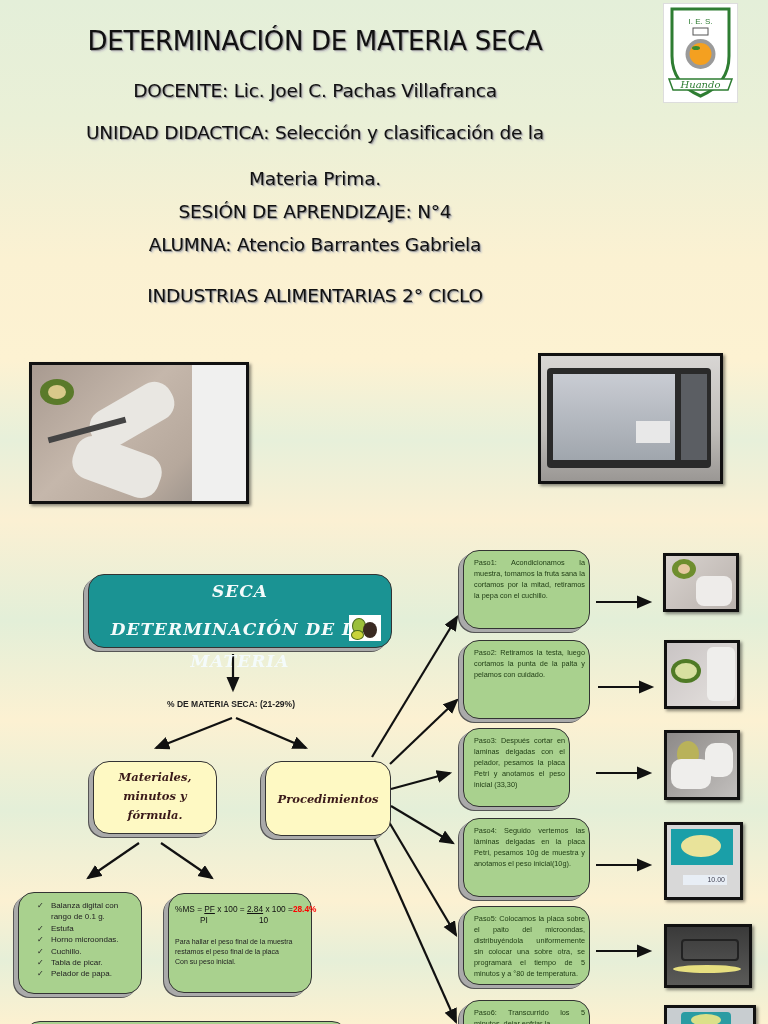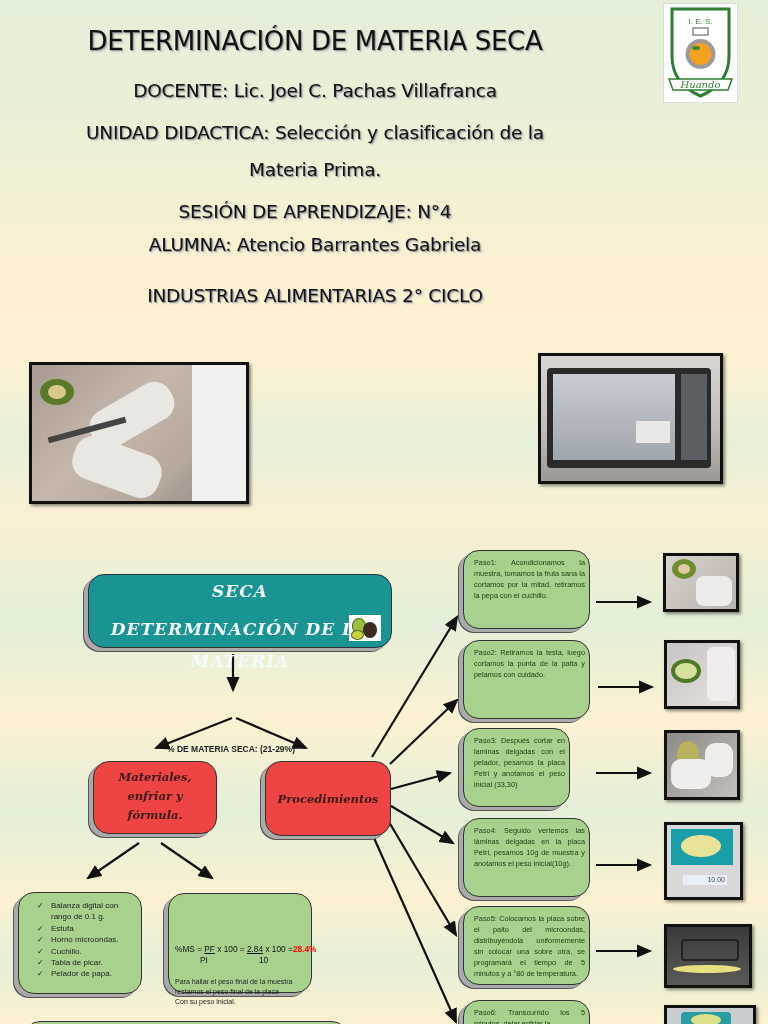--- a/index.html
+++ b/index.html
@@ -21,49 +21,49 @@
   .logo {
     position: absolute; left: 663px; top: 3px; width: 73px; height: 98px;
     background: #fff; border: 1px solid #ddd;
   }
   .photo { position: absolute; border: 3px solid #111; box-shadow: 2px 2px 3px rgba(0,0,0,.45); overflow: hidden; }
   .box {
     position: absolute; border-radius: 16px; border: 1.5px solid #333;
     box-shadow: -4px 3px 0 #aaa, -5px 4px 0 #555;
   }
   .teal { background: #1a9393; }
-  .pink { background: #ef4444; }
+  .pink { background: #fef9c3; }
   .green { background: #a9d18e; }
   .teal-title {
     color: #f4fbfb; text-align: center; font-family: "DejaVu Serif", serif;
     font-size: 17px; letter-spacing: 1px; font-weight: bold; line-height: 32px;
     font-style: italic;
   }
   .pink-text {
     font-family: "DejaVu Serif", serif; font-style: italic; font-weight: bold;
     color: #3a1a1a; text-align: center; font-size: 11.5px;
   }
   .step {
     position: absolute; font-size: 7.3px; line-height: 11px; color: #1d3a12;
     text-align: justify; padding: 6px 4px 0 10px; box-sizing: border-box;
   }
   .small { font-size: 7px; color: #222; }
   .chk { list-style: none; margin: 0; padding: 0; font-size: 8px; line-height: 11.4px; color: #222; }
   .chk li { padding-left: 18px; position: relative; }
   .chk li .tick { position: absolute; left: 4px; top: 0; }
   svg.arrows { position: absolute; left: 0; top: 0; }
-  .label-pct { position: absolute; left: 167px; top: 699px; font-size: 8.5px; font-weight: bold; color: #222; margin-top: 45px; }
+  .label-pct { position: absolute; left: 167px; top: 699px; font-size: 8.5px; font-weight: bold; color: #222; }
 </style>
 </head>
 <body>
 
 <div class="hdr h-title">DETERMINACIÓN DE MATERIA SECA</div>
 <div class="hdr h-line" style="top:80px">DOCENTE: Lic. Joel C. Pachas Villafranca</div>
 <div class="hdr h-line" style="top:122px">UNIDAD DIDACTICA: Selección y clasificación de la</div>
-<div class="hdr h-line" style="top:159px">Materia Prima.</div>
+<div class="hdr h-line" style="top:168px">Materia Prima.</div>
 <div class="hdr h-line" style="top:201px">SESIÓN DE APRENDIZAJE: N°4</div>
 <div class="hdr h-line" style="top:234px">ALUMNA: Atencio Barrantes Gabriela</div>
 <div class="hdr h-line" style="top:285px">INDUSTRIAS ALIMENTARIAS 2° CICLO</div>
 
 <div class="logo">
   <svg width="73" height="98" viewBox="0 0 73 98">
     <path d="M8 5 L65 5 L65 52 Q65 80 36.5 92 Q8 80 8 52 Z" fill="#fff" stroke="#2e7d32" stroke-width="3"></path>
     <text x="36.5" y="20" font-size="8" text-anchor="middle" fill="#2e7d32" font-family="Liberation Sans, sans-serif">I. E. S.</text>
     <rect x="29" y="24" width="15" height="7" fill="none" stroke="#555" stroke-width="1"></rect>
     <circle cx="36.5" cy="50" r="15" fill="#9a9a9a"></circle>
@@ -124,40 +124,40 @@
     <div style="position:absolute;left:3px;top:3px;width:12px;height:14px;border-radius:50%;background:#9bbf3a;border:1px solid #4a6a1a;"></div>
     <div style="position:absolute;left:14px;top:7px;width:14px;height:16px;border-radius:50%;background:#3a2a22;"></div>
     <div style="position:absolute;left:2px;top:15px;width:11px;height:8px;border-radius:50%;background:#c9d23a;border:1px solid #4a6a1a;"></div>
   </div>
 </div>
 
 <div class="label-pct">% DE MATERIA SECA: (21-29%)</div>
 
 <div class="box pink" style="left:93px; top:761px; width:124px; height:73px; padding-top:6px; box-sizing:border-box;">
   <div class="pink-text" style="line-height:19px;">Materiales,</div>
-  <div class="pink-text" style="line-height:19px;">enfriar y</div>
+  <div class="pink-text" style="line-height:19px;">minutos y</div>
   <div class="pink-text" style="line-height:19px;">fórmula.</div>
 </div>
 <div class="box pink" style="left:265px; top:761px; width:124px; height:73px; display:flex; align-items:center; justify-content:center;">
   <div class="pink-text">Procedimientos</div>
 </div>
 
 <div class="box green" style="left:18px; top:892px; width:124px; height:102px; padding:7px 4px 0 14px; box-sizing:border-box;">
   <ul class="chk">
     <li><span class="tick">✓</span><span>Balanza digital con rango de 0.1 g.</span></li>
     <li><span class="tick">✓</span><span>Estufa</span></li>
     <li><span class="tick">✓</span><span>Horno microondas.</span></li>
     <li><span class="tick">✓</span><span>Cuchillo.</span></li>
     <li><span class="tick">✓</span><span>Tabla de picar.</span></li>
     <li><span class="tick">✓</span><span>Pelador de papa.</span></li>
   </ul>
 </div>
 
 <div class="box green" style="left:168px; top:893px; width:144px; height:100px; padding:10px 4px 0 6px; box-sizing:border-box;">
-  <div style="font-size:8.3px; color:#111; white-space:nowrap; line-height:11px;margin-top:40px;">
+  <div style="font-size:8.3px; color:#111; white-space:nowrap; line-height:11px;">
     <span>%MS = </span><span style="text-decoration:underline;">PF</span><span> x 100 = </span><span style="text-decoration:underline;">2.84</span><span> x 100 =</span><span style="color:#ff0000;font-weight:bold;">28.4%</span>
   </div>
   <div style="font-size:8.3px; color:#111; position:relative; height:12px;">
     <span style="position:absolute; left:13px;margin-left:12px;">PI</span>
     <span style="position:absolute; left:84px;">10</span>
   </div>
   <div class="small" style="margin-top:10px; line-height:10px;">
     <div>Para hallar el peso final de la muestra</div>
     <div>restamos el peso final de la placa</div>
     <div>Con su peso inicial.</div>

